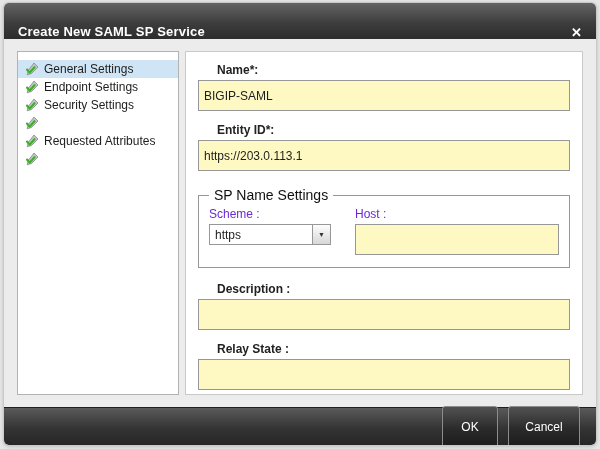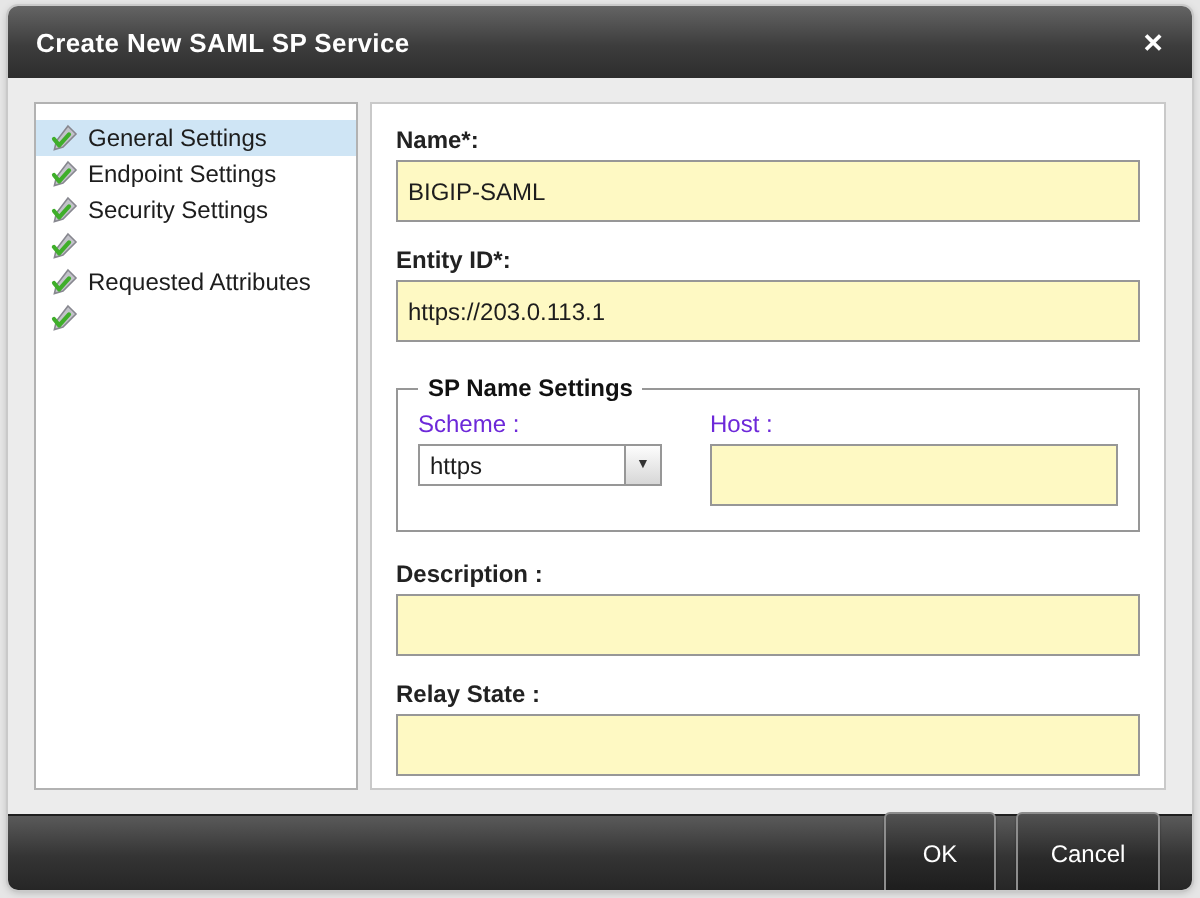--- a/index.html
+++ b/index.html
@@ -18,22 +18,22 @@
     display: flex;
     flex-direction: column;
     overflow: hidden;
   }
   
   .titlebar {
     height: 36px;
     flex: 0 0 36px;
     background: linear-gradient(#646464, #3d3d3d 55%, #2d2d2d);
     display: flex;
-    align-items: center;
-    padding: 12px 14px;
+    align-items: flex-end;
+    padding: 0 14px;
     border-radius: 4px 4px 0 0;
   }
   .titlebar .title {
     color: #ffffff;
     font-size: 13px;
     font-weight: bold;
     letter-spacing: .2px;
   }
   .titlebar .close {
     margin-left: auto;
@@ -75,39 +75,39 @@
     flex: 1;
     margin: 12px 13px 12px 0;
     background: #ffffff;
     border: 1px solid #c9c9c9;
     padding: 11px 12px 12px 12px;
     font-size: 12px;
     color: #1d1d1d;
     overflow: hidden;
   }
   .field { margin-bottom: 12px; }
-  .field-label { display: block; margin-bottom: 3px; font-weight: bold; color: #222; }
+  .field-label { display: block; margin-bottom: 3px; font-weight: bold; color: #222; margin-left: 19px; }
   .txt {
     width: 100%;
     height: 31px;
     border: 1px solid #979797;
     background: #fef9c3;
     font-family: "Liberation Sans", sans-serif;
     font-size: 12px;
     padding: 1px 5px;
     color: #1d1d1d;
   }
   fieldset.group {
     border: 1px solid #979797;
     margin: 16px 0 14px 0;
     padding: 4px 10px 12px 10px;
   }
   fieldset.group legend {
-    font-weight: bold;
-    font-size: 12px;
+    font-weight: normal;
+    font-size: 14px;
     padding: 0 5px;
     color: #111;
   }
   .group-row { display: flex; gap: 24px; }
   .col-scheme { width: 122px; flex: 0 0 122px; }
   .col-host { flex: 1; }
   .sub-label { display: block; margin-bottom: 3px; font-weight: normal; color: #6d28d9; }
   .combo {
     width: 122px;
     height: 21px;

